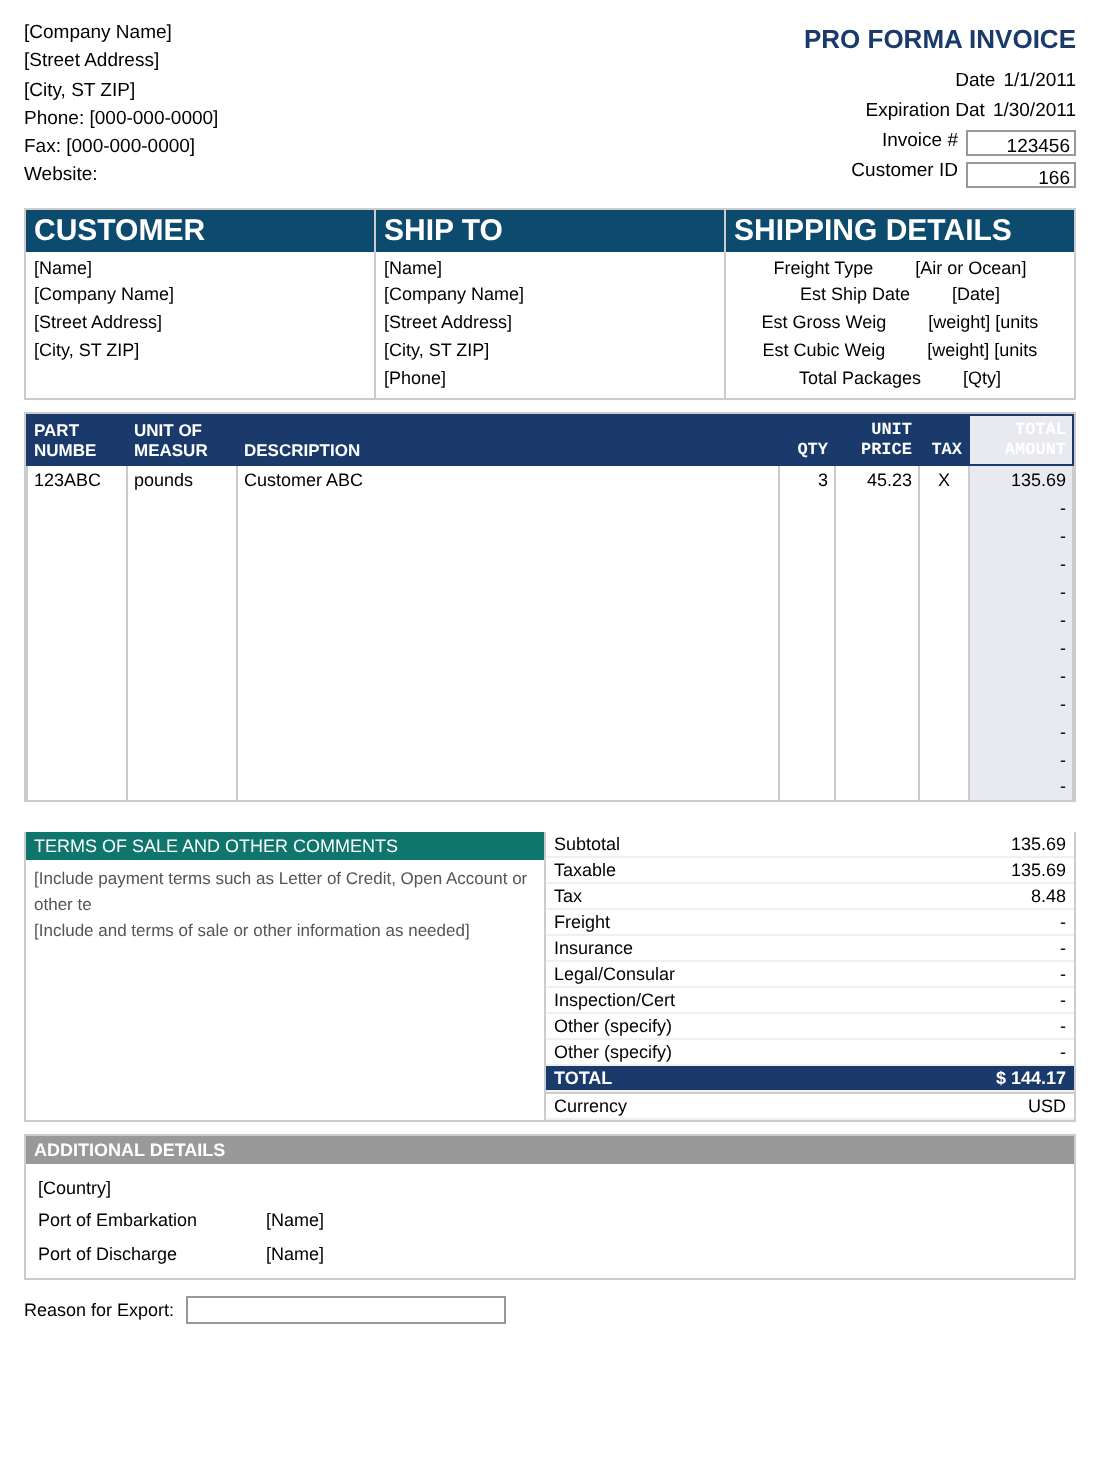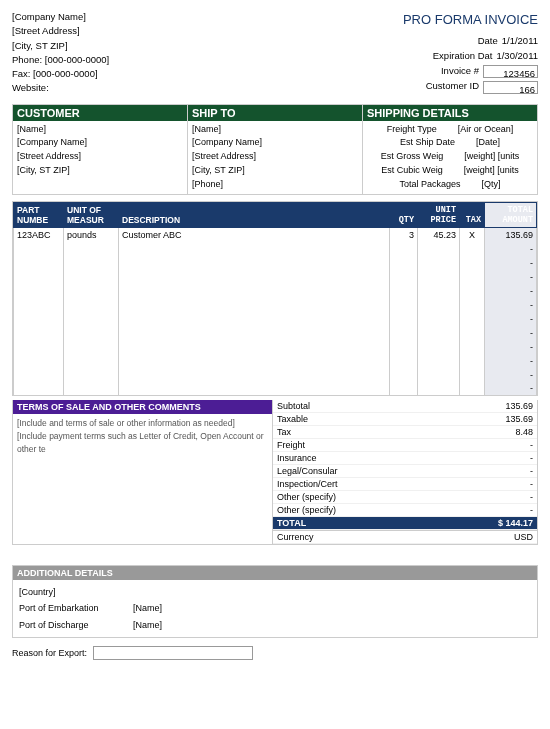--- a/index.html
+++ b/index.html
@@ -17,21 +17,21 @@
     .header {
       display: flex;
       justify-content: space-between;
       margin-bottom: 8px;
     }
     .header-left { font-size: 9.5px; line-height: 1.5; }
     .header-right { text-align: right; font-size: 9.5px; line-height: 1.6; }
     .header-right .title {
       color: #1a3a6b;
       font-size: 13px;
-      font-weight: normal;
+      font-weight: bold;
       text-align: right;
       margin-bottom: 2px;
     }
     .header-right .row {
       display: flex;
       justify-content: flex-end;
       align-items: flex-end;
       gap: 4px;
     }
     .header-right .row span { white-space: nowrap; }
@@ -50,43 +50,43 @@
       gap: 0;
       margin-bottom: 6px;
       border: 1px solid #ccc;
     }
     .info-col {
       flex: 1;
       border-right: 1px solid #ccc;
     }
     .info-col:last-child { border-right: none; }
     .info-col-header {
-      background: #14532d;
+      background: #0c4a6e;
       color: #fff;
       font-weight: bold;
-      font-size: 11px;
+      font-size: 15px;
       padding: 2px 4px;
     }
     .info-col-body {
       padding: 2px 4px;
       font-size: 9px;
       line-height: 1.55;
     }
     .info-col-body .row {
       display: flex;
       gap: 21px;
       justify-content: center;
     }
     .info-col-body .label { white-space: nowrap; }
 
     
     .line-items-table {
       width: 100%;
       border-collapse: collapse;
-      margin-bottom: 4px;
+      margin-bottom: 15px;
     }
     .line-items-table th {
       background: #1a3a6b;
       color: #fff;
       font-size: 8.5px;
       padding: 2px 3px;
       text-align: left;
       border: 1px solid #1a3a6b;
       font-weight: bold;
       vertical-align: bottom;
@@ -110,23 +110,23 @@
       display: flex;
       gap: 0;
       border: 1px solid #ccc;
       border-top: none;
     }
     .terms-col {
       flex: 0 0 260px;
       border-right: 1px solid #ccc;
     }
     .terms-header {
-      background: #4c1d95;
+      background: #0f766e;
       color: #fff;
-      font-weight: bold;
+      font-weight: normal;
       font-size: 9px;
       padding: 2px 4px;
     }
     .terms-body {
       padding: 3px 4px;
       font-size: 8.5px;
       line-height: 1.5;
       color: #555;
     }
 
@@ -146,21 +146,21 @@
       background: #1a3a6b;
       color: #fff;
       font-weight: bold;
     }
     .totals-row.total-final .t-label { color: #fff; }
     .totals-row.total-final .t-val { color: #fff; }
     .totals-row.currency-row { border-top: 1px solid #ccc; }
 
     
     .additional {
-      margin-top: 20px;
+      margin-top: 6px;
       border: 1px solid #ccc;
     }
     .additional-header {
       background: #999;
       color: #fff;
       font-weight: bold;
       font-size: 9px;
       padding: 2px 4px;
     }
     .additional-body {
@@ -400,22 +400,22 @@
       <td class="right total-col">-</td>
     </tr>
       </tbody>
   </table>
 </div>
 
 <div class="bottom-section">
   <div class="terms-col">
     <div class="terms-header">TERMS OF SALE AND OTHER COMMENTS</div>
     <div class="terms-body">
+      <div>[Include payment terms such as Letter of Credit, Open Account or other te</div>
       <div>[Include and terms of sale or other information as needed]</div>
-      <div>[Include payment terms such as Letter of Credit, Open Account or other te</div>
     </div>
   </div>
   <div class="totals-col">
     <div class="totals-row">
       <span class="t-label">Subtotal</span>
       <span class="t-val">135.69</span>
     </div>
     <div class="totals-row">
       <span class="t-label">Taxable</span>
       <span class="t-val">135.69</span>

